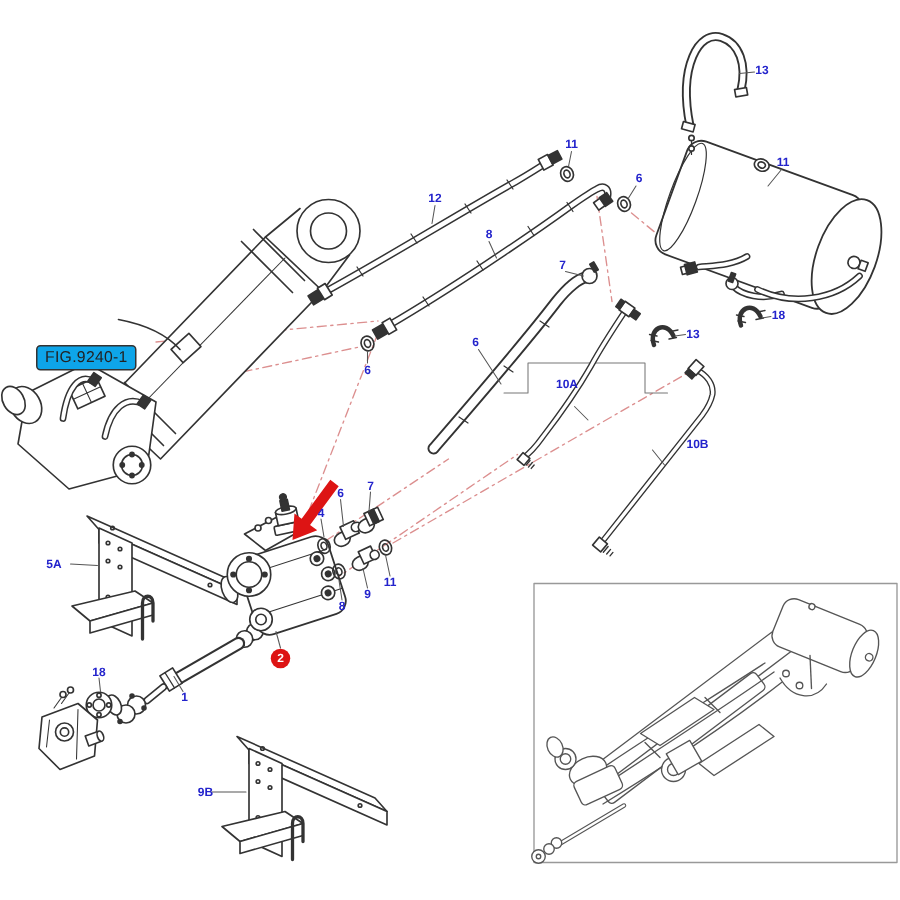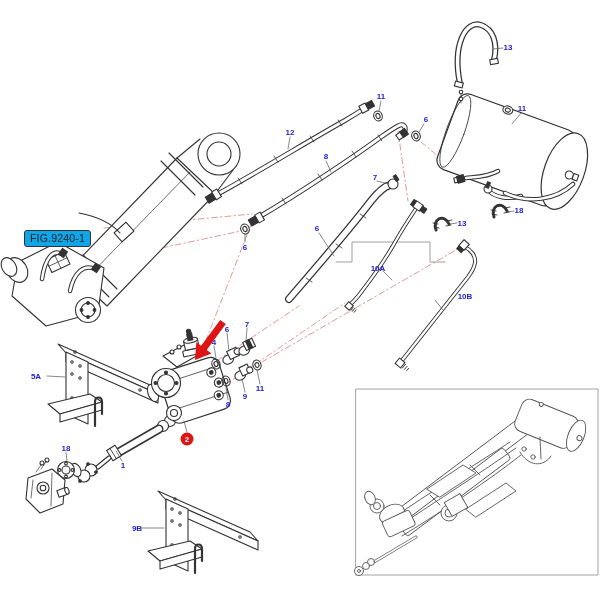--- a/index.html
+++ b/index.html
@@ -423,21 +423,21 @@
 <div class="callout-layer">
       <span class="callout" style="left: 290px; top: 132px;">12</span>
       <span class="callout" style="left: 381px; top: 96px;">11</span>
       <span class="callout" style="left: 426px; top: 119px;">6</span>
       <span class="callout" style="left: 508px; top: 47px;">13</span>
       <span class="callout" style="left: 522px; top: 108px;">11</span>
       <span class="callout" style="left: 326px; top: 156px;">8</span>
       <span class="callout" style="left: 375px; top: 177px;">7</span>
       <span class="callout" style="left: 245px; top: 247px;">6</span>
       <span class="callout" style="left: 317px; top: 228px;">6</span>
-      <span class="callout" style="left: 378px; top: 268px;">10A</span>
+      <span class="callout" style="left: 378px; top: 256px;">10A</span>
       <span class="callout" style="left: 462px; top: 223px;">13</span>
       <span class="callout" style="left: 519px; top: 210px;">18</span>
       <span class="callout" style="left: 433px; top: 296px; margin-left: 32px;">10B</span>
       <span class="callout" style="left: 36px; top: 376px;">5A</span>
       <span class="callout" style="left: 214px; top: 342px;">4</span>
       <span class="callout" style="left: 227px; top: 329px;">6</span>
       <span class="callout" style="left: 247px; top: 324px;">7</span>
       <span class="callout" style="left: 228px; top: 404px;">8</span>
       <span class="callout" style="left: 245px; top: 396px;">9</span>
       <span class="callout" style="left: 260px; top: 388px;">11</span>

